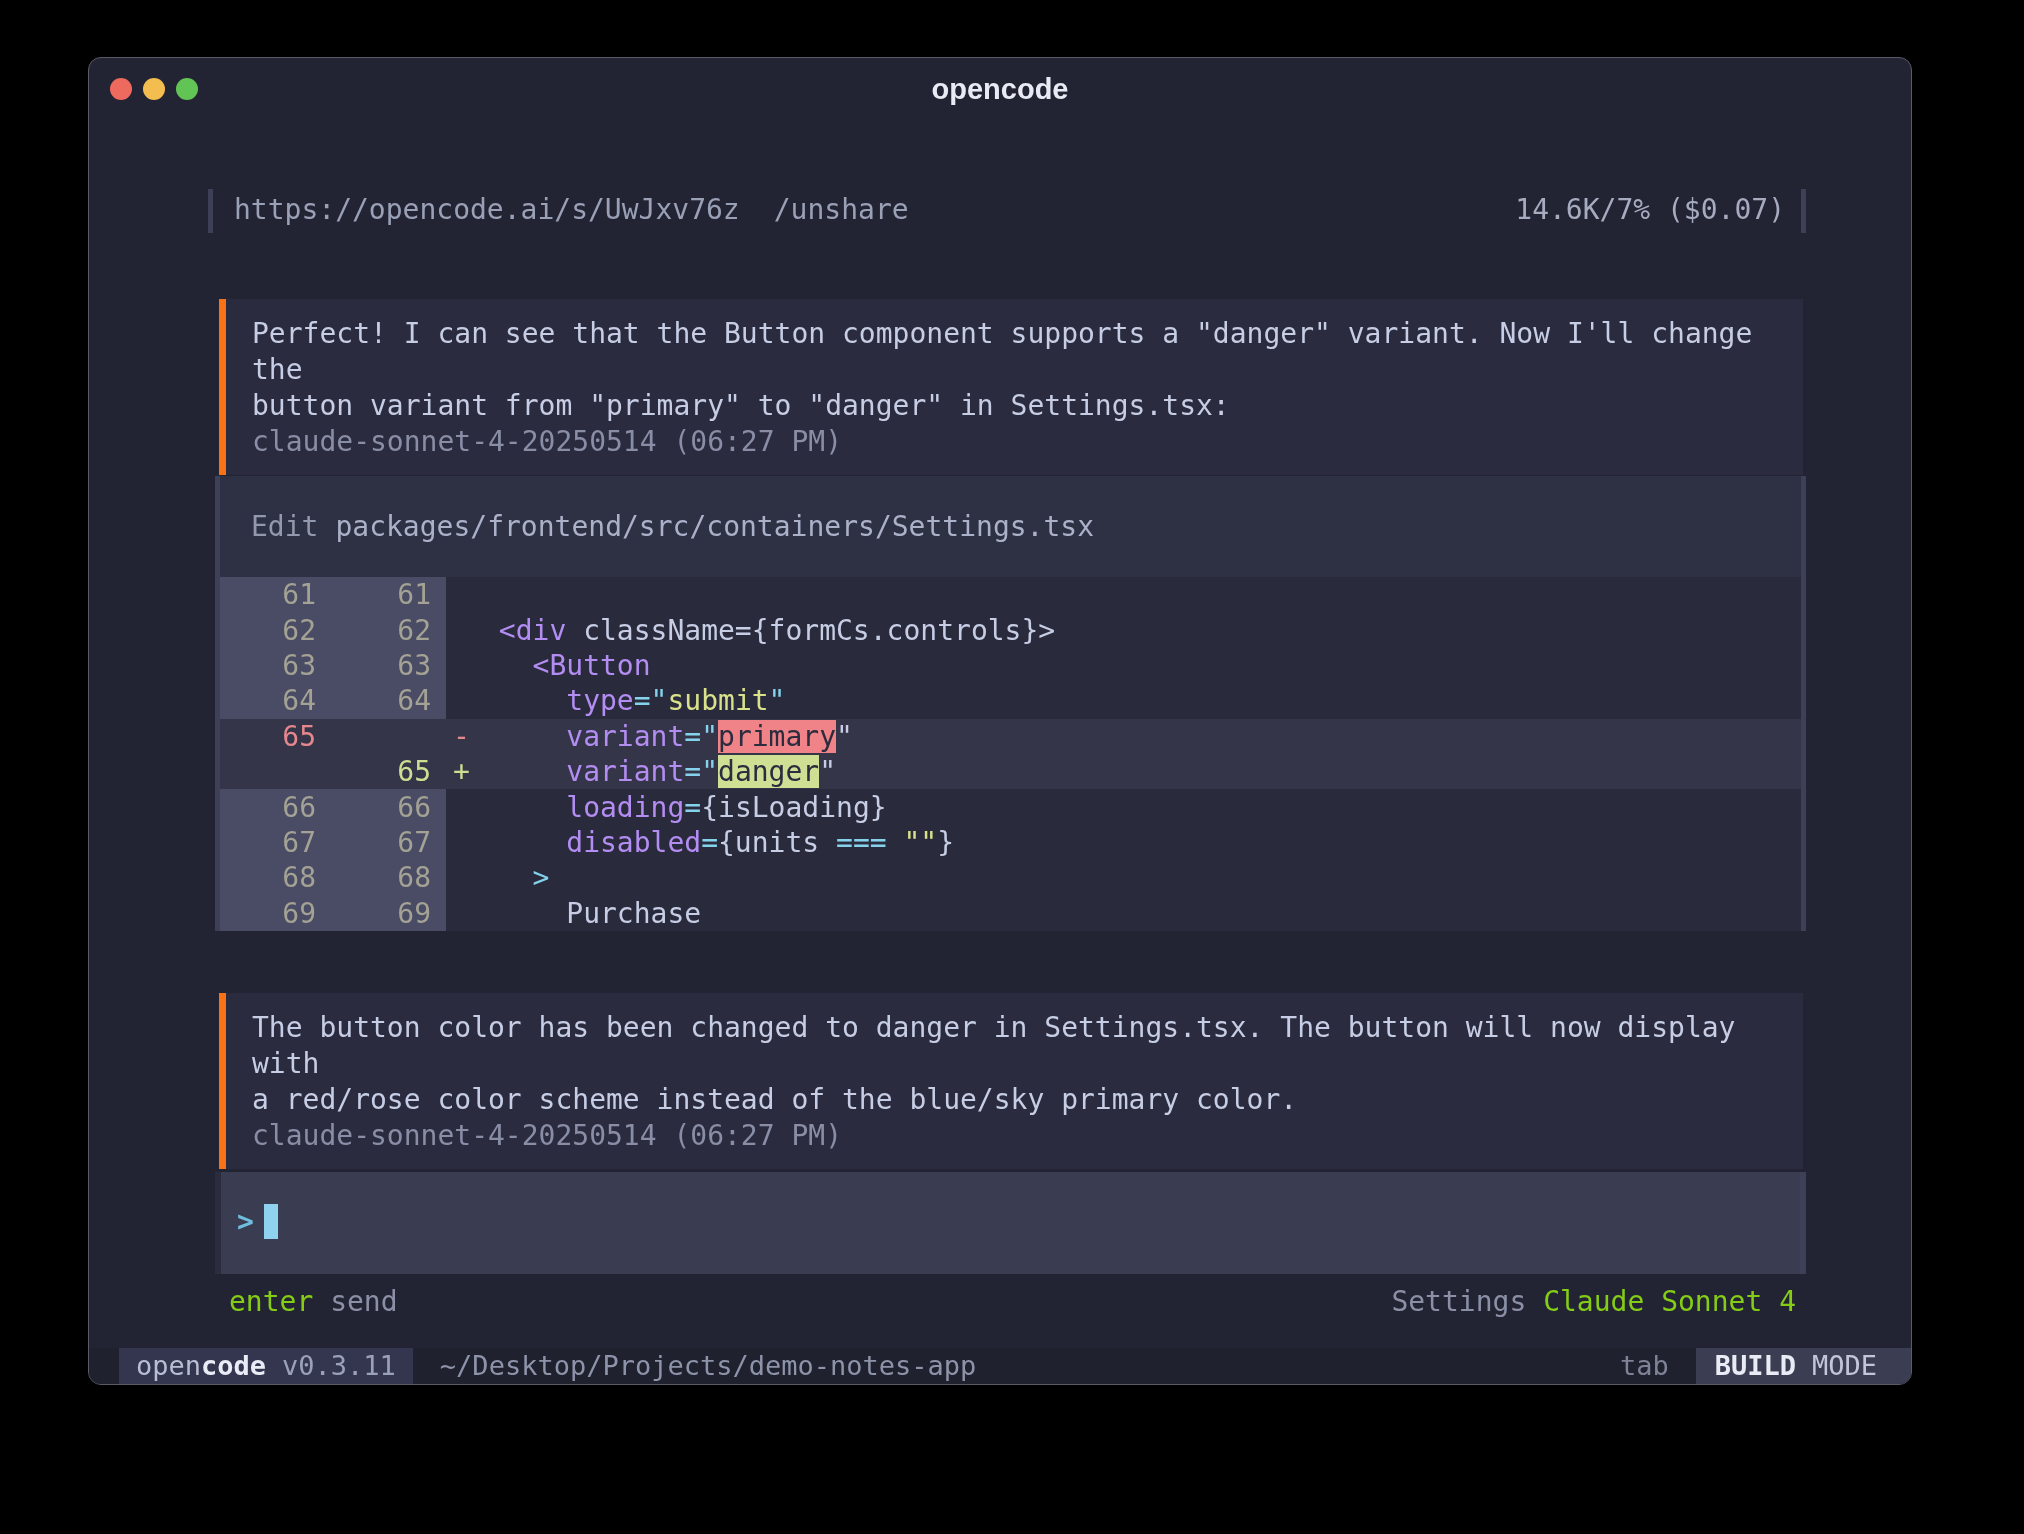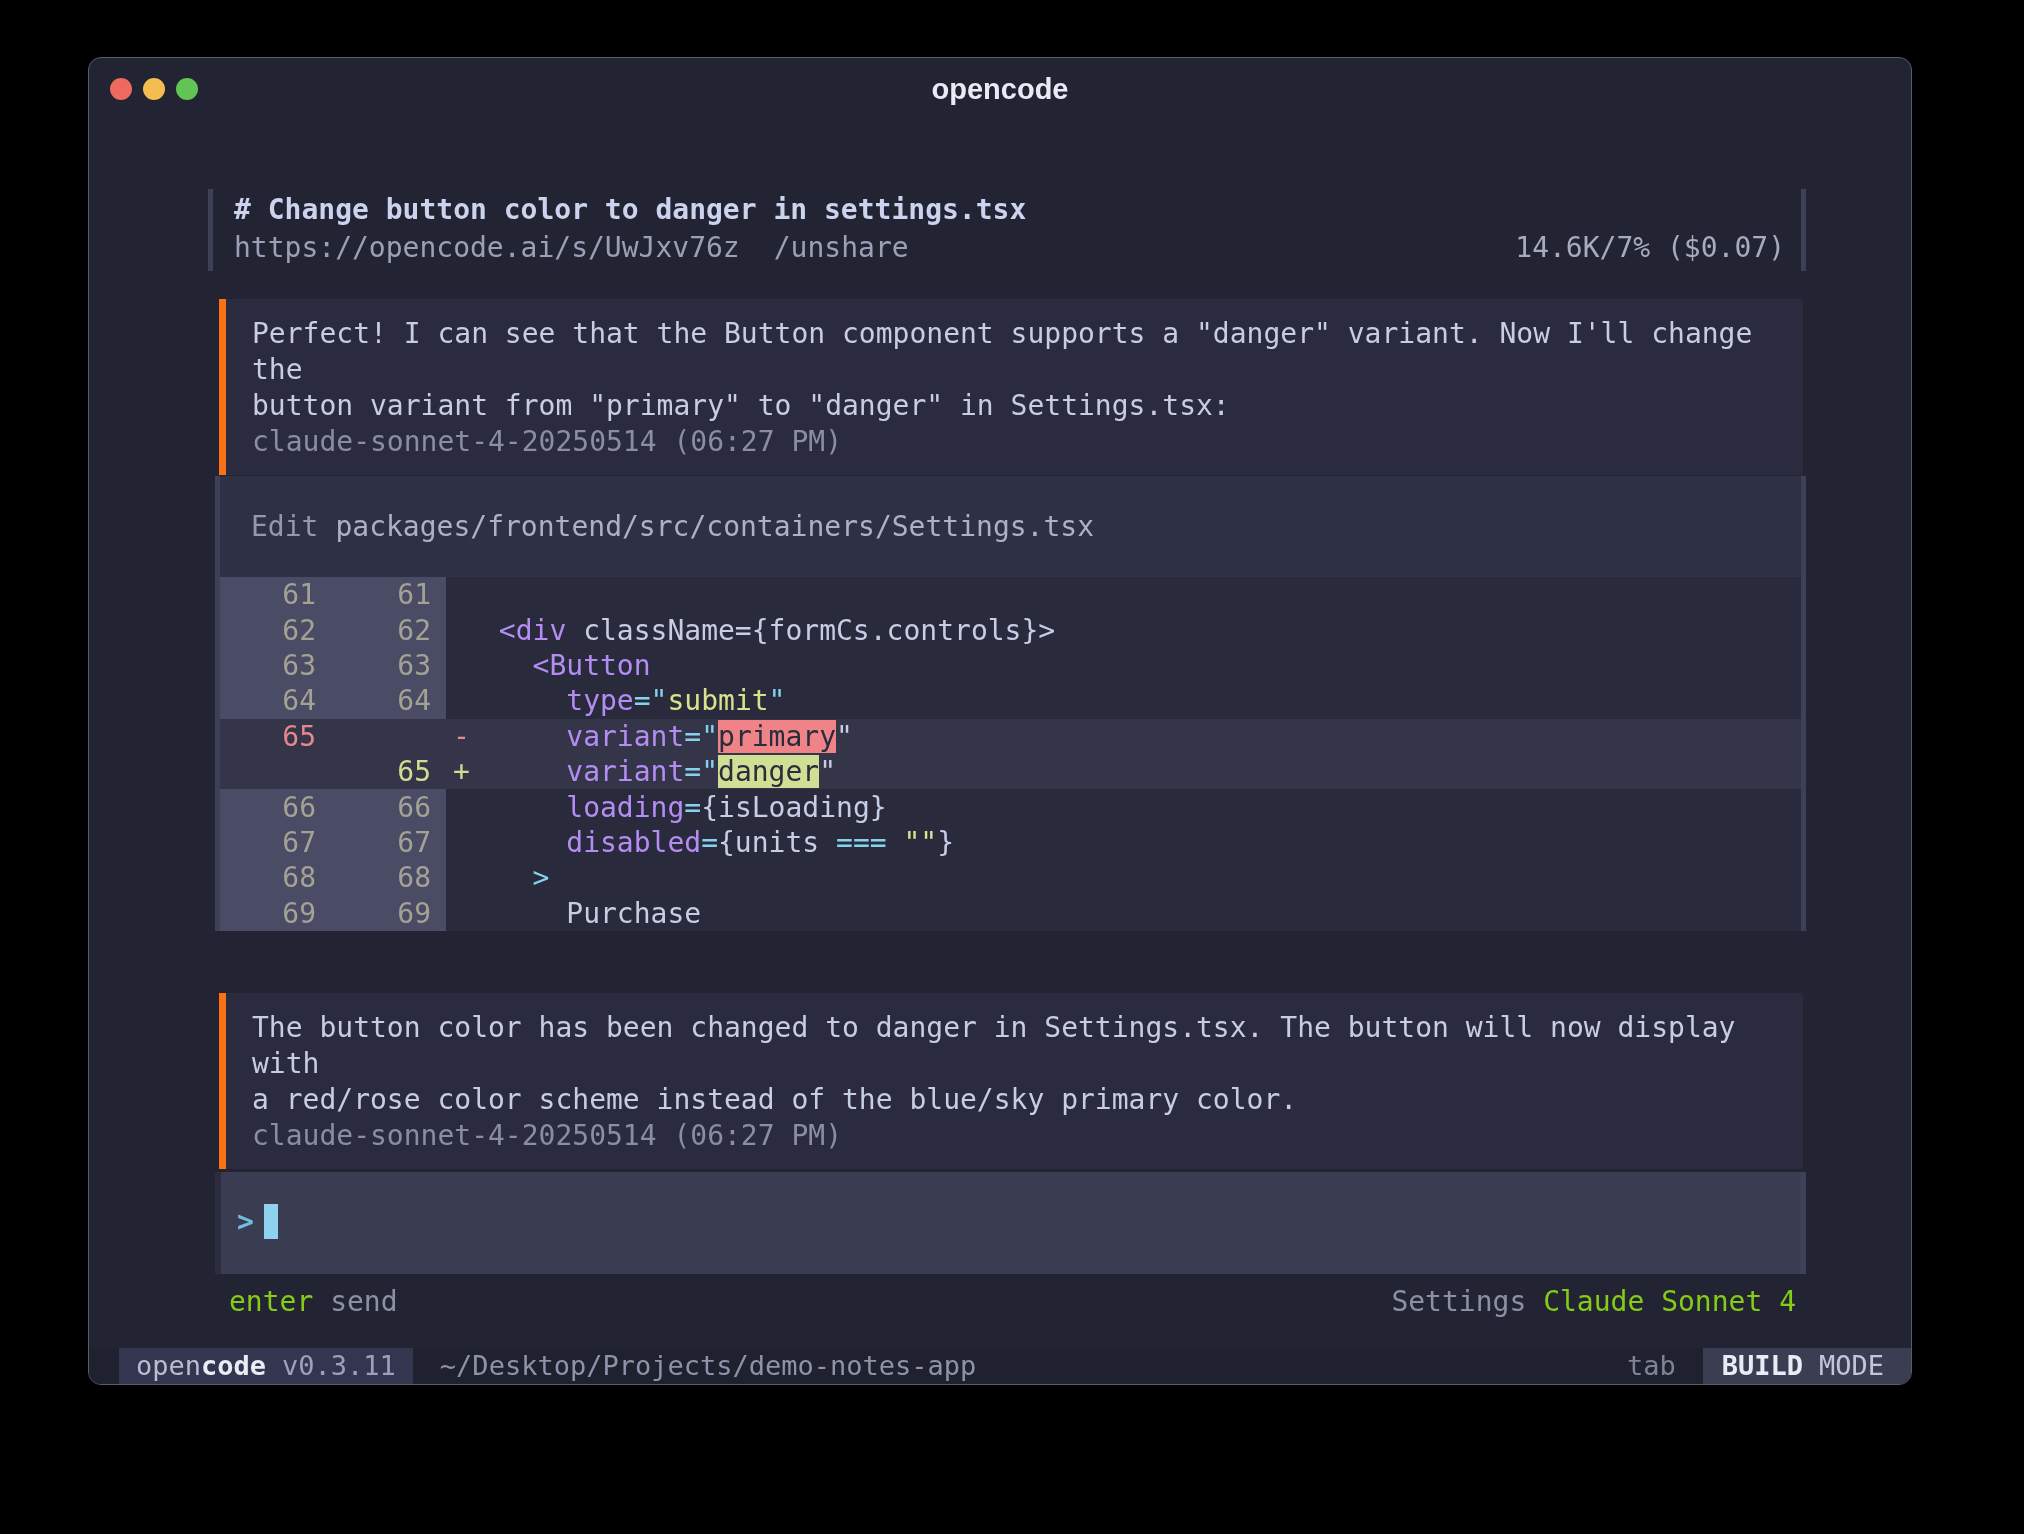--- a/index.html
+++ b/index.html
@@ -69,42 +69,41 @@
 
   
   .statusbar { position:absolute; left:0; right:0; bottom:0; height:36px; background:#20212f;
                display:flex; align-items:center; font-size:27px; line-height:36px; }
   .chip { height:36px; display:flex; align-items:center; background:#343650; padding:0 17px; }
   .app-open { color:#b9bfd3; } .app-code { color:#e9ecf5; font-weight:bold; }
   .app-ver { color:#9ba1b8; margin-left:16px; }
   .cwd { color:#8d93a9; margin-left:27px; }
   .sb-space { flex:1; }
   .tab-hint { color:#7e8398; margin-right:27px; }
-  .mode-chip { height:36px; display:flex; align-items:center; background:#3b3d53; padding:0 27px 0 19px; }
+  .mode-chip { height:36px; display:flex; align-items:center; background:#3b3d53; padding:0 34px 0 19px; }
   .mode-build { color:#e9ecf5; font-weight:bold; }
   .mode-label { color:#c2c6d8; margin-left:16px; }
 </style>
 </head>
 <body>
 
 <div class="window">
 
   <div class="titlebar">
     <div class="traffic">
       <div class="dot r"></div>
       <div class="dot y"></div>
       <div class="dot g"></div>
     </div>
     <div class="win-title">opencode</div>
   </div>
 
   <div class="share">
     <div class="vbar"></div>
     <div class="share-mid">
-      <div class="share-title"># Change button color to danger in settings.tsx</div>
       <div class="share-line2">
         <span>https://opencode.ai/s/UwJxv76z</span>
         <span class="share-unshare">/unshare</span>
         <span class="share-stats">14.6K/7% ($0.07)</span>
       </div>
     </div>
     <div class="vbar"></div>
   </div>
 
   <div class="msg" id="msg1">

